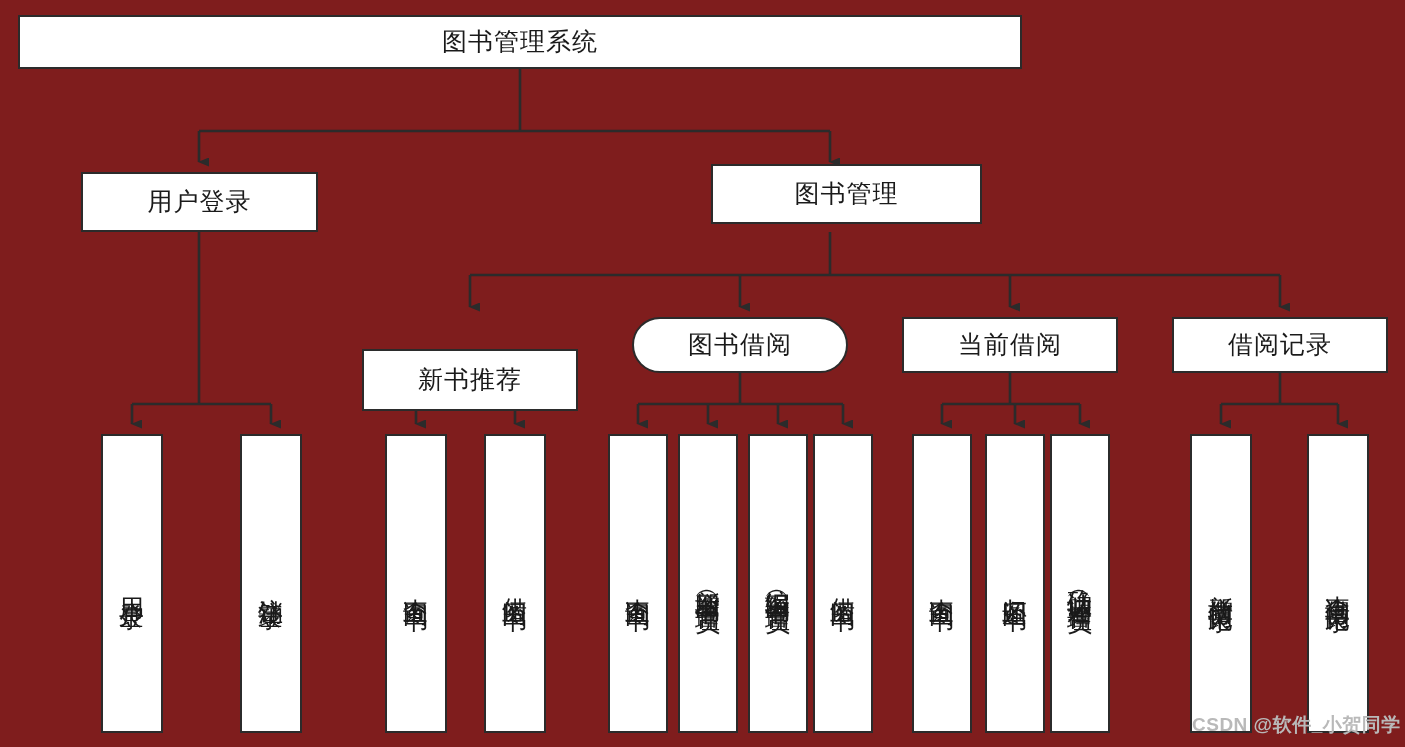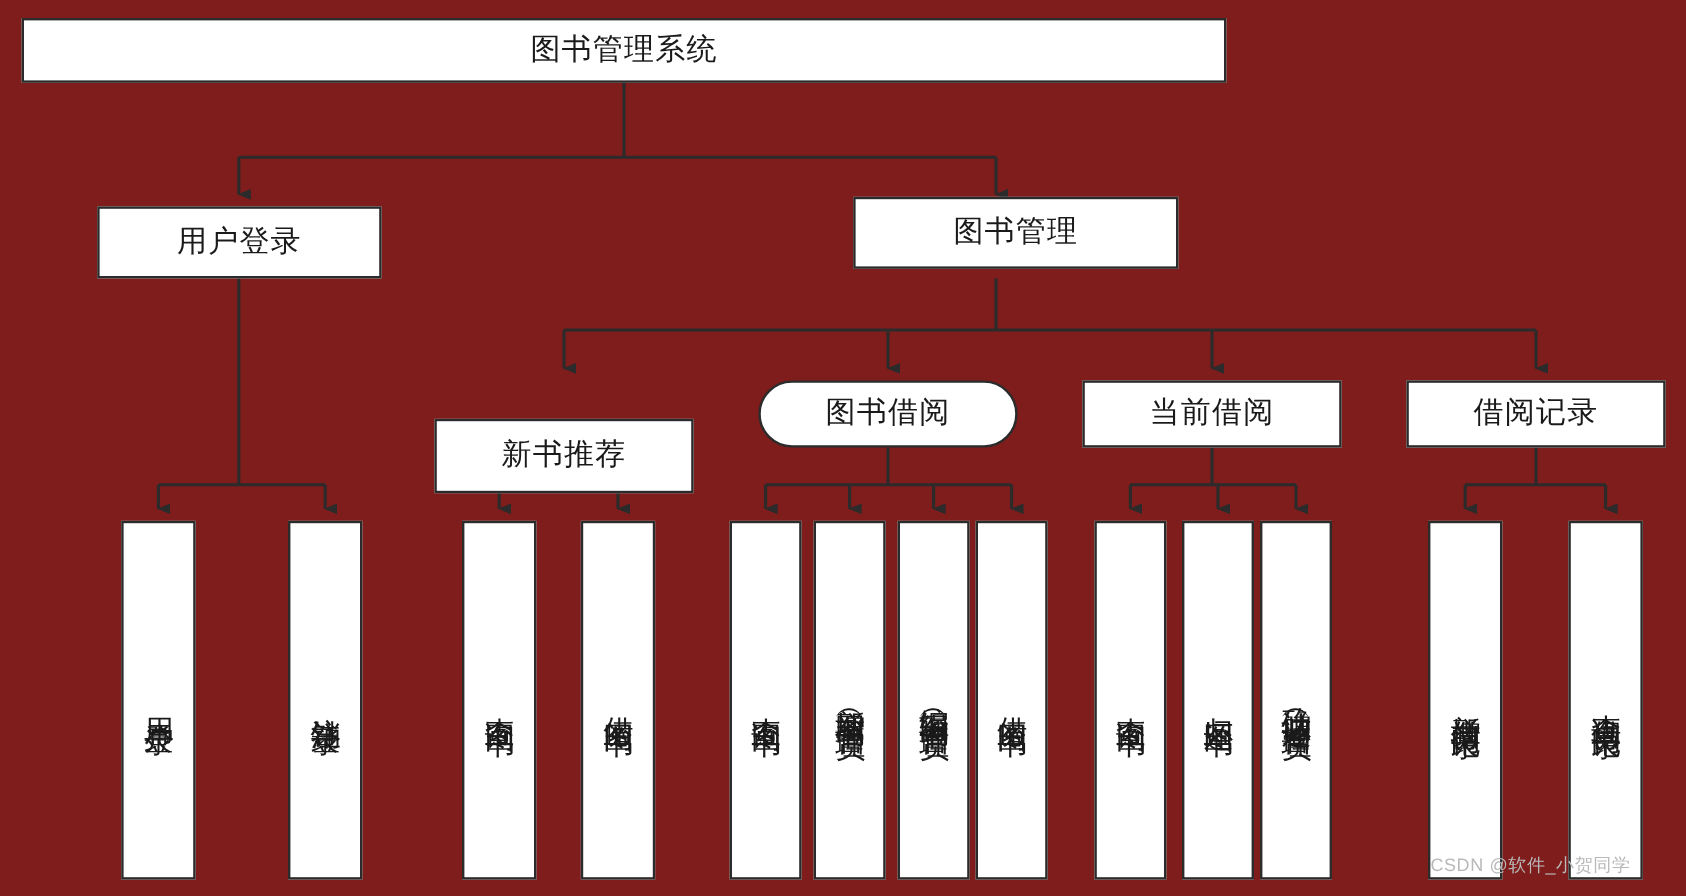--- a/index.html
+++ b/index.html
@@ -45,25 +45,26 @@
     writing-mode: vertical-rl;
     text-orientation: upright;
     font-size: 25px;
     line-height: 1.28;
     letter-spacing: 3px;
     text-align: center;
     white-space: nowrap;
   }
   .watermark {
     position: absolute;
-    font-size: 15px;
+    font-size: 19px;
     color: #b9b9b9;
     white-space: nowrap;
     letter-spacing: 0.5px;
     pointer-events: none;
+    font-weight: bold;
   }
 </style>
 </head>
 <body>
 
 <div id="stage">
 
   <svg id="diagram-svg" viewBox="0 0 1405 747" xmlns="http://www.w3.org/2000/svg">
     <defs>
       <marker id="arrow" markerWidth="9" markerHeight="11" refX="4.5" refY="10" orient="auto" markerUnits="userSpaceOnUse">

